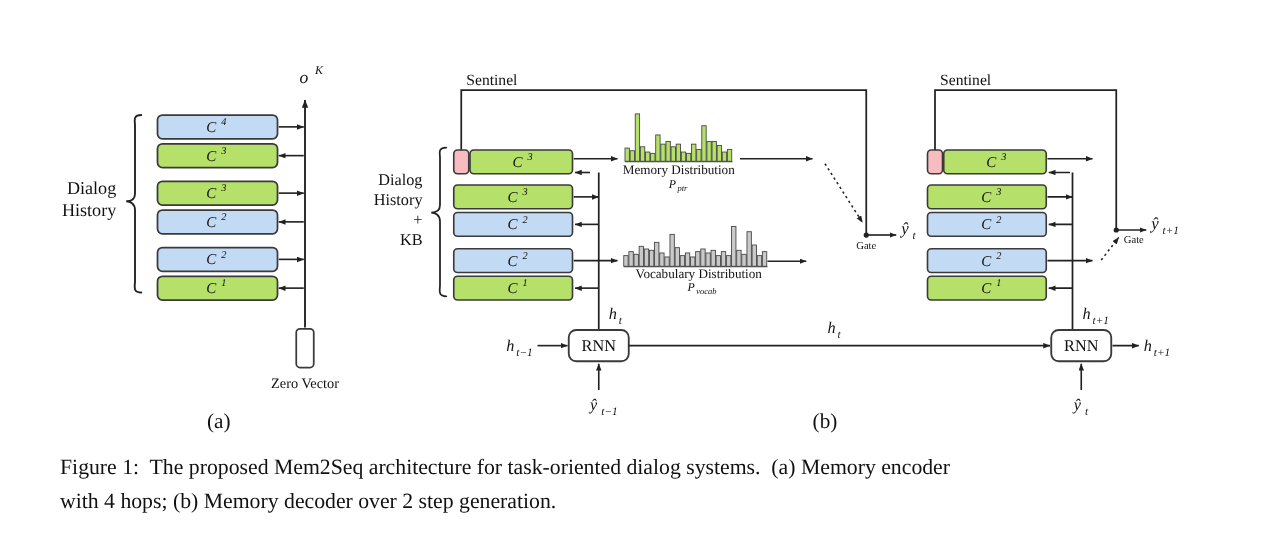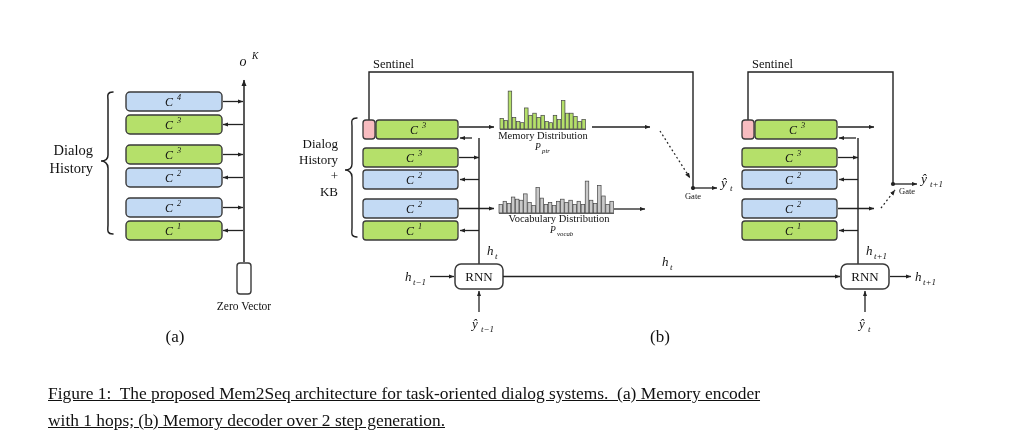--- a/index.html
+++ b/index.html
@@ -19,28 +19,27 @@
     overflow: hidden;
   }
   #diagram-svg {
     position: absolute;
     left: 0;
     top: 0;
   }
   .cap-block {
     position: absolute;
     left: 48px;
-    top: 380px;
+    top: 360px;
     width: 915px;
     font-family: "Liberation Serif", "DejaVu Serif", serif;
     font-size: 17.4px;
     line-height: 27px;
     color: #111111;
     text-align: left;
-    text-decoration: underline;
   }
   .cap-line { display: block; white-space: pre; }
   svg text { font-family: "Liberation Serif", "DejaVu Serif", serif; fill: #111; }
   .mem-label { font-style: italic; font-size: 12px; }
   .mem-sup { font-style: italic; font-size: 8.2px; }
 </style>
 </head>
 <body>
 
 <div id="figure-root">
@@ -352,15 +351,15 @@
         <text x="921" y="183" font-size="13.5" font-style="italic">ŷ</text>
         <text x="930" y="187" font-size="9" font-style="italic">t+1</text>
       </g>
 
       <text x="660" y="342" font-size="17" text-anchor="middle">(b)</text>
     </g>
   </svg>
 
   <div class="cap-block">
     <span class="cap-line">Figure 1:  The proposed Mem2Seq architecture for task-oriented dialog systems.  (a) Memory encoder</span>
-    <span class="cap-line">with 1 hops; (b) Memory decoder over 2 step generation.</span>
+    <span class="cap-line">with 4 hops; (b) Memory decoder over 2 step generation.</span>
   </div>
 </div>
 
 </body></html>

